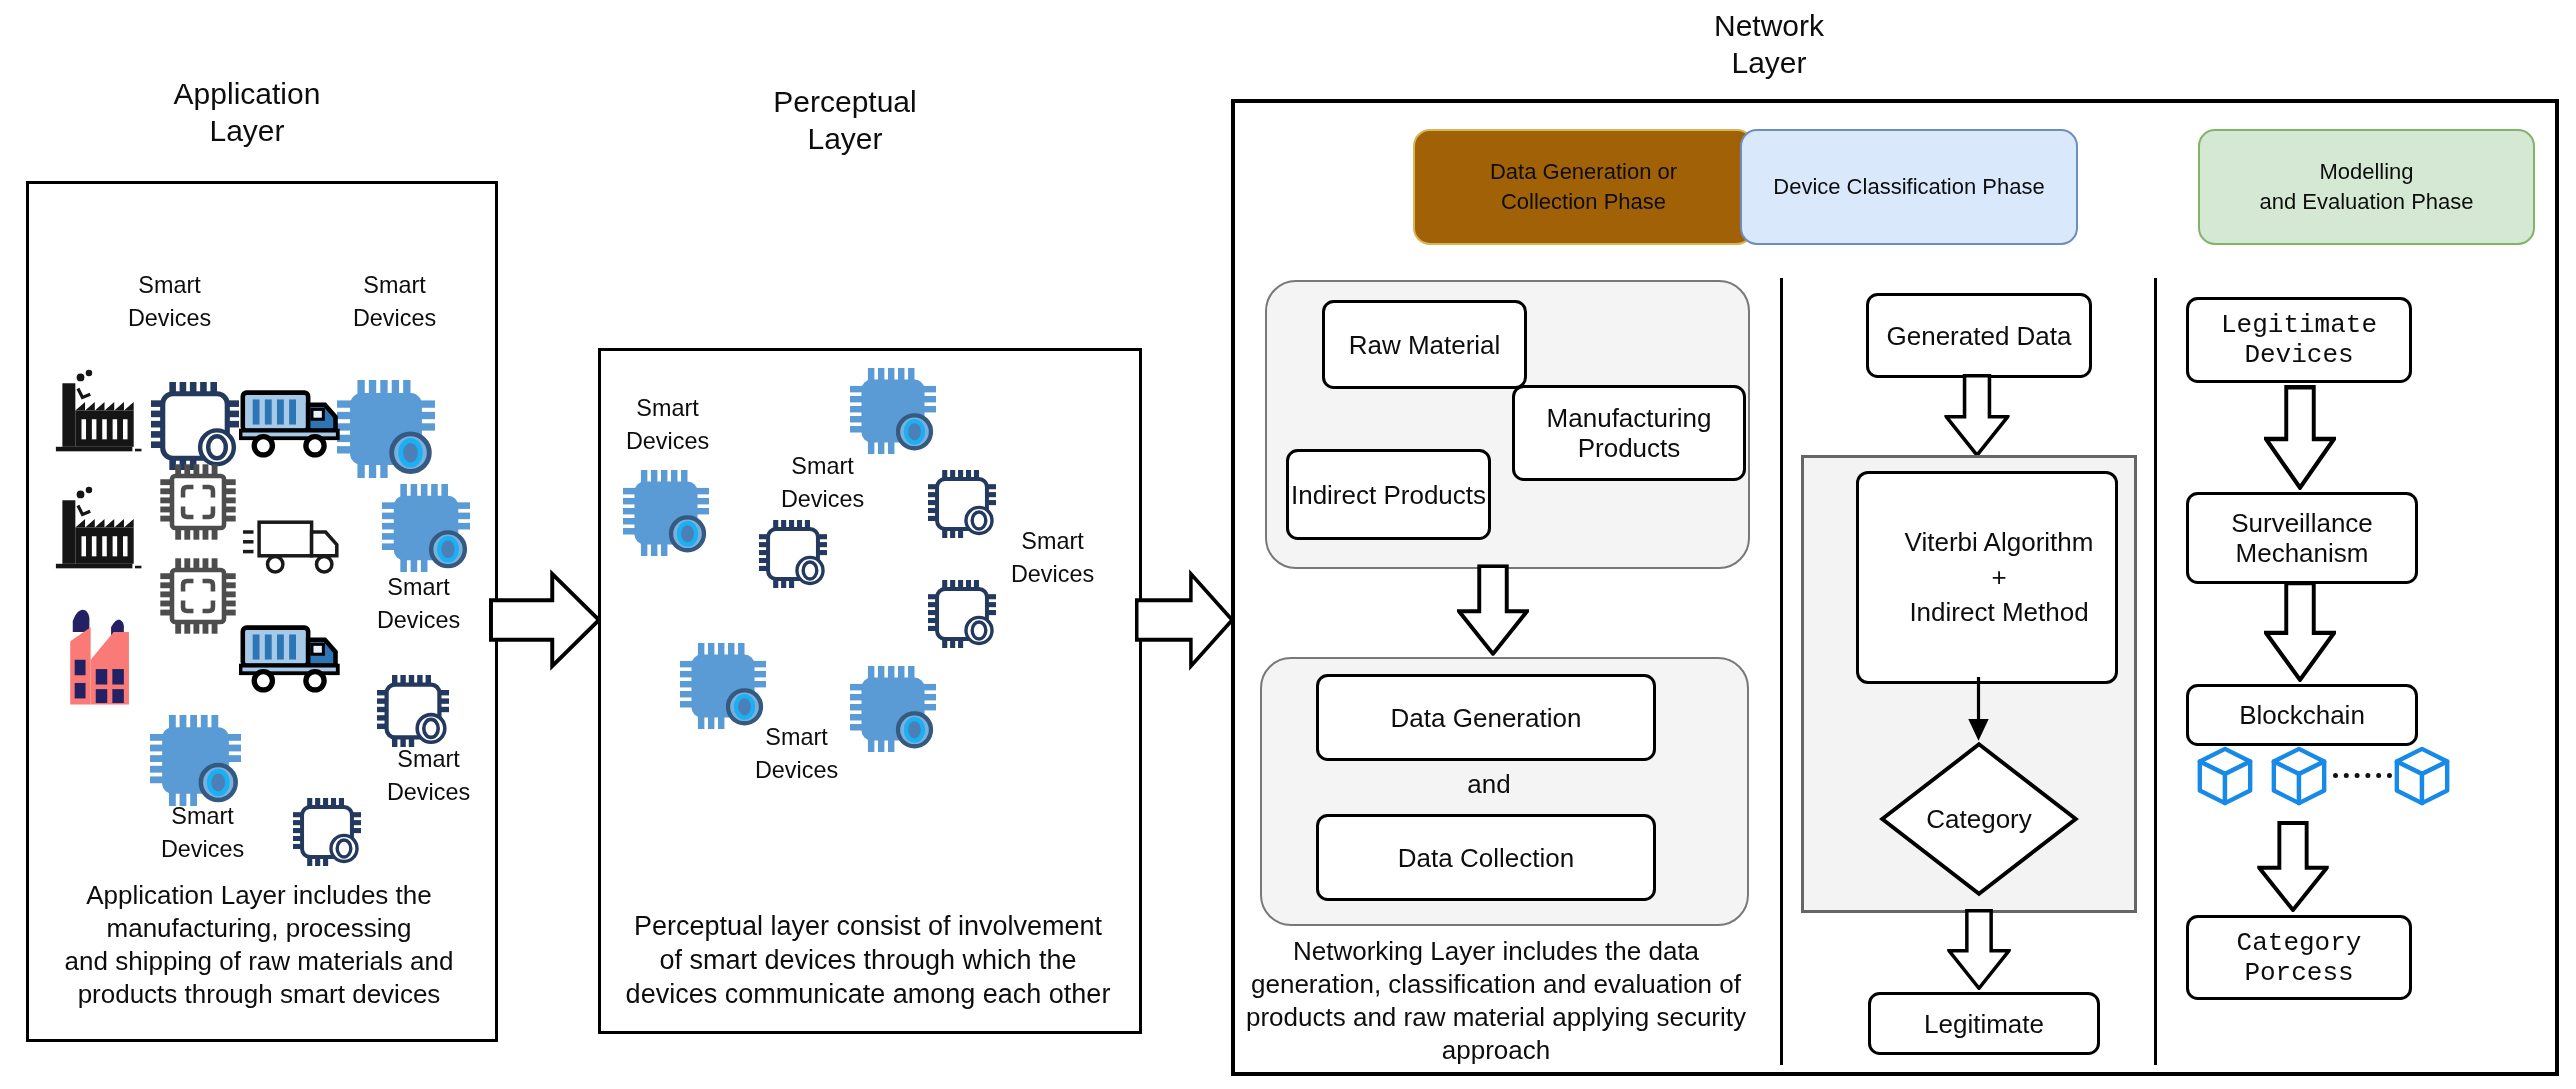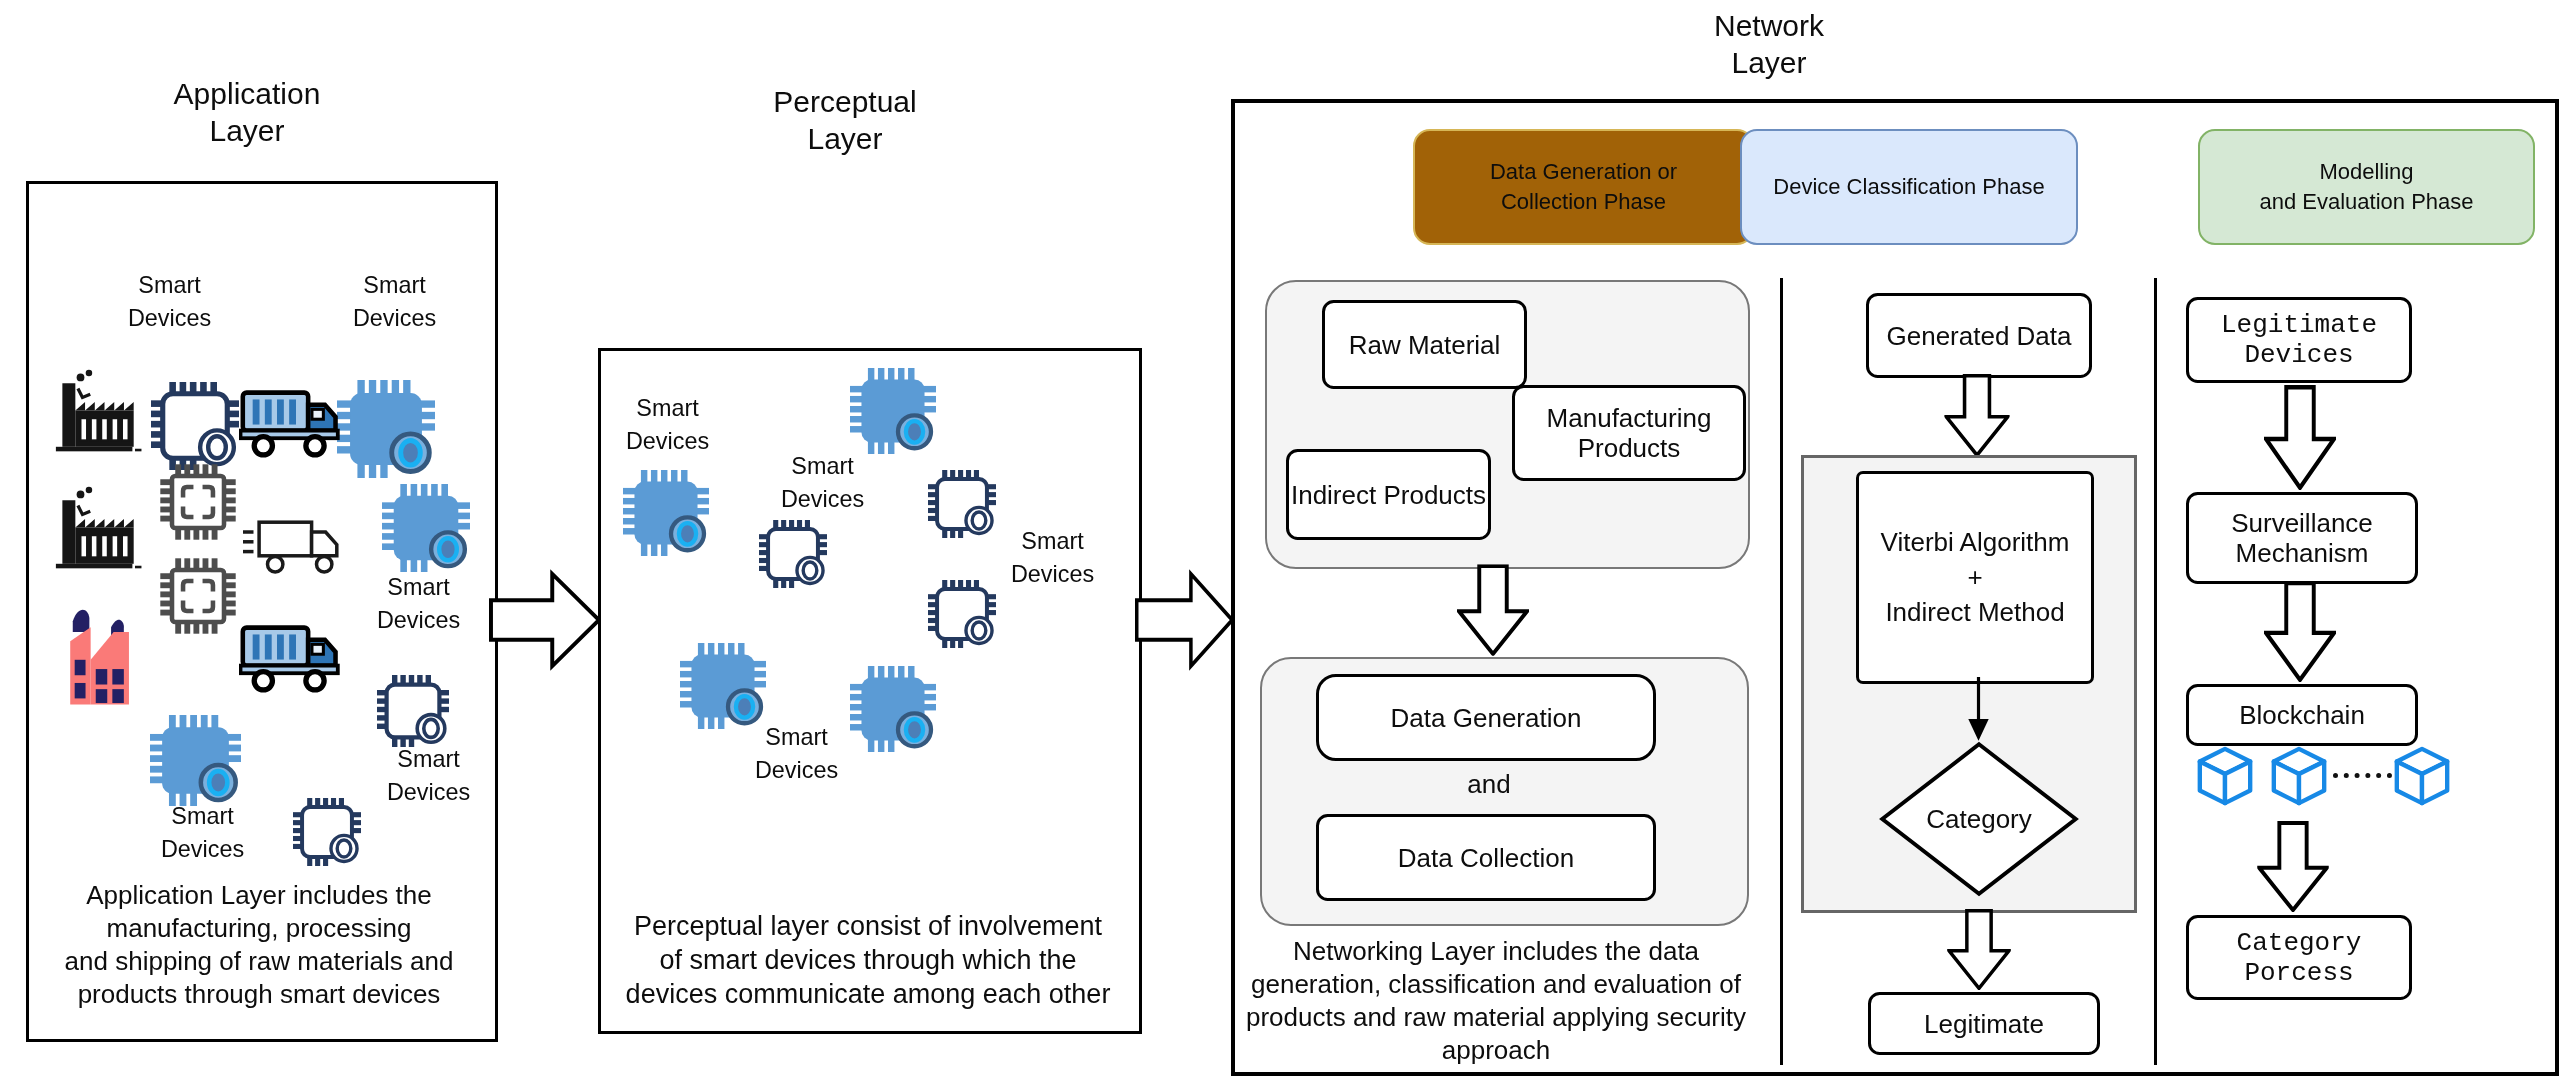--- a/index.html
+++ b/index.html
@@ -14,21 +14,21 @@
   .phase{position:absolute;border-radius:17px;border:2.6px solid;display:flex;flex-direction:column;
      align-items:center;justify-content:center;text-align:center;font-size:22px;line-height:30px;}
   .phase.yellow{background:#a16207;border-color:#d6b656;}
   .phase.blue{background:#dae8fc;border-color:#6c8ebf;}
   .phase.green{background:#d5e8d4;border-color:#82b366;}
   .container{position:absolute;background:#f4f4f4;border:2.6px solid #787878;border-radius:31px;}
   .grayrect{position:absolute;background:#f3f3f3;border:3.3px solid #666;}
   .box{position:absolute;background:#fff;border:3.3px solid #000;border-radius:11.7px;display:flex;
      align-items:center;justify-content:center;text-align:center;font-size:26px;line-height:30px;}
   .box.narrow{padding:0 29px;box-sizing:border-box;font-family:Liberation Mono, monospace;}
-  .rounder{border-radius:7px;}
+  .rounder{border-radius:12px;padding-left:24px;}
   .divider{position:absolute;width:2.6px;background:#000;}
   .icon{position:absolute;}
   .chip-blue{--pin:#5b9bd5;--body:#5b9bd5;--line:#5b9bd5;--bw:0;--ringbg:#7ab0de;--line2:#35597f;--ring:#1ab0f2;--drop:#4c7fb8;}
   .chip-navy{--pin:#24395e;--body:#fff;--line:#24395e;--bw:7;--ringbg:#fff;--line2:#24395e;--ring:#24395e;--drop:#fff;}
   .chip-gray{--pin:#4d4d4d;--line:#4d4d4d;}
   .and-label{position:absolute;text-align:center;font-size:26px;}
   .diamond-wrap{position:absolute;}
   .diamond-wrap svg{position:absolute;left:0;top:0;width:100%;height:100%;}
   .diamond-label{position:absolute;left:0;top:0;width:100%;height:100%;display:flex;align-items:center;
      justify-content:center;font-size:26px;}
@@ -300,21 +300,21 @@
   <div class="box" style="left:1512px;top:385px;width:228px;height:90px;">
     <span>Manufacturing Products</span>
   </div>
   <div class="box" style="left:1286px;top:449px;width:199px;height:85px;">
     <span>Indirect Products</span>
   </div>
   <svg class="icon" style="left:1457px;top:563px;width:72px;height:94px" viewBox="0 0 110 140">
       <use href="#arrow-down"></use>
     </svg>
   <div class="container" style="left:1260px;top:657px;width:485px;height:265px;"></div>
-  <div class="box" style="left:1316px;top:674px;width:334px;height:81px;border-radius:20px;">
+  <div class="box" style="left:1316px;top:674px;width:334px;height:81px;">
     <span>Data Generation</span>
   </div>
   <div class="and-label" style="left:1424px;top:769px;width:130px;">and</div>
   <div class="box" style="left:1316px;top:814px;width:334px;height:81px;">
     <span>Data Collection</span>
   </div>
   <div class="caption" style="left:1236px;top:935px;width:520px;">
     <div>Networking Layer includes the data</div>
     <div>generation, classification and evaluation of</div>
     <div>products and raw material applying security</div>

